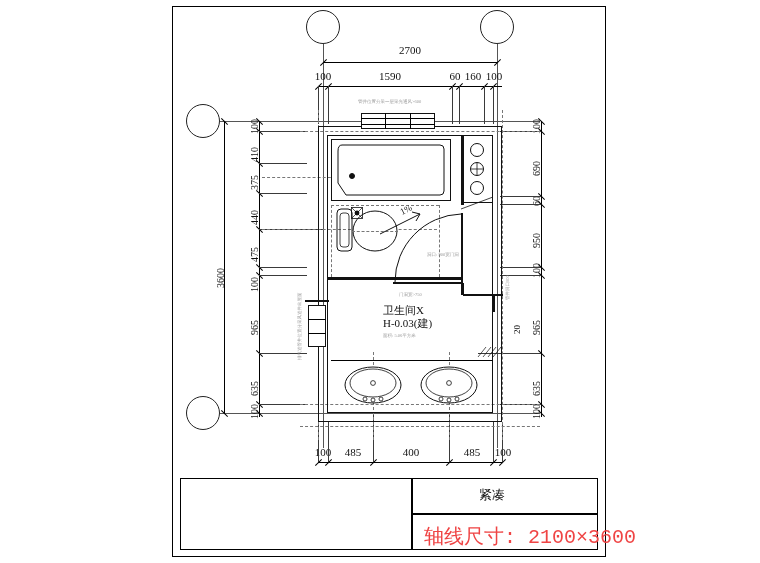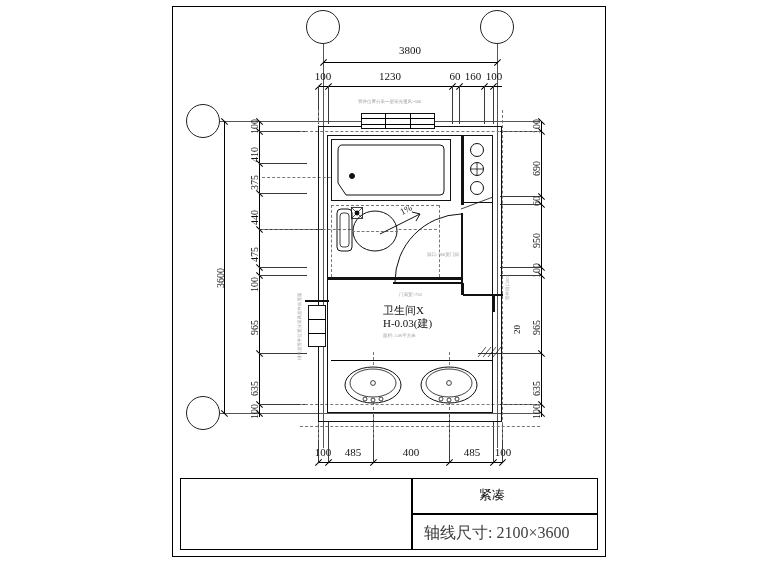--- a/index.html
+++ b/index.html
@@ -36,21 +36,21 @@
   .tinylabel{position:absolute;font-size:4.5px;line-height:6px;color:#9a9a9a;white-space:nowrap;}
   .tinylabel-v{position:absolute;font-size:4.5px;line-height:6px;color:#9a9a9a;white-space:nowrap;
                transform-origin:left top;transform:rotate(-90deg);}
 
   .roomlabel{position:absolute;font-size:11px;line-height:13px;color:#111;white-space:nowrap;}
 
   
   .tb{position:absolute;border:1.5px solid #000;box-sizing:border-box;}
   .tb-title{position:absolute;font-size:23px;letter-spacing:2px;color:#111;white-space:nowrap;}
   .tb-sub{position:absolute;font-size:13px;color:#111;white-space:nowrap;}
-  .tb-dim{position:absolute;font-size:16px;color:#404040;white-space:nowrap;}
+  .tb-dim{position:absolute;font-size:20px;color:#ef4444;white-space:nowrap;font-family:Liberation Mono, monospace;}
 
   svg{position:absolute;overflow:visible;}
 </style>
 </head>
 <body>
 
 <div id="stage">
 
   <div class="frame"></div>
 
@@ -60,33 +60,33 @@
   <div class="bubble" style="left:186px;top:396px;width:34px;height:34px;"></div>
 
   <div class="ln vl axis" style="left:323px;top:44px;height:404px;"></div>
   <div class="ln vl axis" style="left:497px;top:44px;height:404px;"></div>
   <div class="ln hl axis" style="left:220px;top:121px;width:320px;"></div>
   <div class="ln hl axis" style="left:220px;top:413px;width:320px;"></div>
 
   <div class="ln hl" style="left:323px;top:62px;width:174px;"></div>
   <div class="tick" style="left:323px;top:58px;"></div>
   <div class="tick" style="left:497px;top:58px;"></div>
-  <div class="dim-t" style="left:380px;top:45px;width:60px;">3800</div>
+  <div class="dim-t" style="left:380px;top:45px;width:60px;">2700</div>
 
   <div class="ln hl" style="left:318px;top:86px;width:184px;"></div>
 
   <div class="tick" style="left:318px;top:82px;"></div>
   <div class="tick" style="left:328px;top:82px;"></div>
   <div class="tick" style="left:452px;top:82px;"></div>
   <div class="tick" style="left:459px;top:82px;"></div>
   <div class="tick" style="left:484px;top:82px;"></div>
   <div class="tick" style="left:493px;top:82px;"></div>
 
   <div class="dim-t" style="left:306px;top:71px;width:34px;">100</div>
-  <div class="dim-t" style="left:360px;top:71px;width:60px;">1230</div>
+  <div class="dim-t" style="left:360px;top:71px;width:60px;">1590</div>
   <div class="dim-t" style="left:443px;top:71px;width:24px;">60</div>
   <div class="dim-t" style="left:460px;top:71px;width:26px;">160</div>
   <div class="dim-t" style="left:481px;top:71px;width:26px;">100</div>
 
   <div class="ln vl thin" style="left:318px;top:86px;height:38px;"></div>
   <div class="ln vl thin" style="left:328px;top:86px;height:38px;"></div>
   <div class="ln vl thin" style="left:452px;top:86px;height:38px;"></div>
   <div class="ln vl thin" style="left:459px;top:86px;height:38px;"></div>
   <div class="ln vl thin" style="left:484px;top:86px;height:38px;"></div>
   <div class="ln vl thin" style="left:493px;top:86px;height:38px;"></div>

